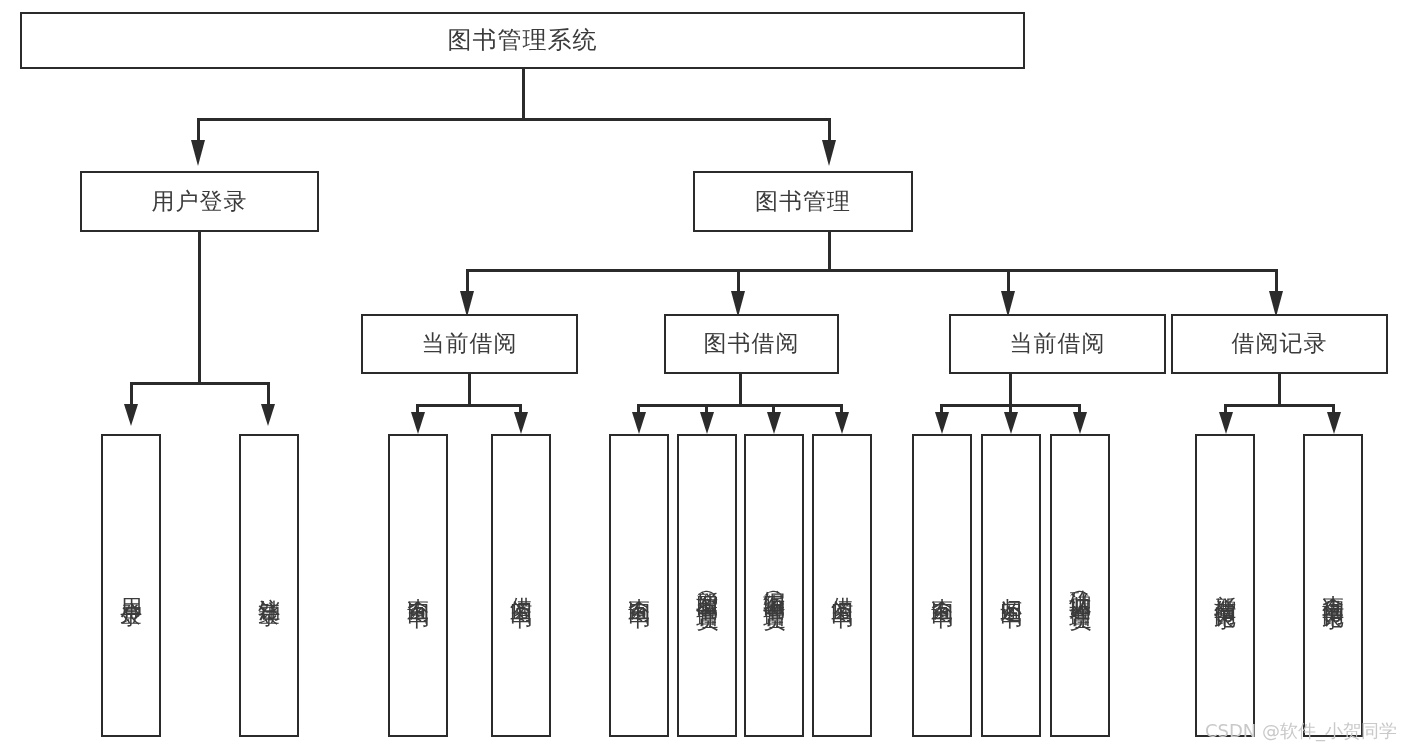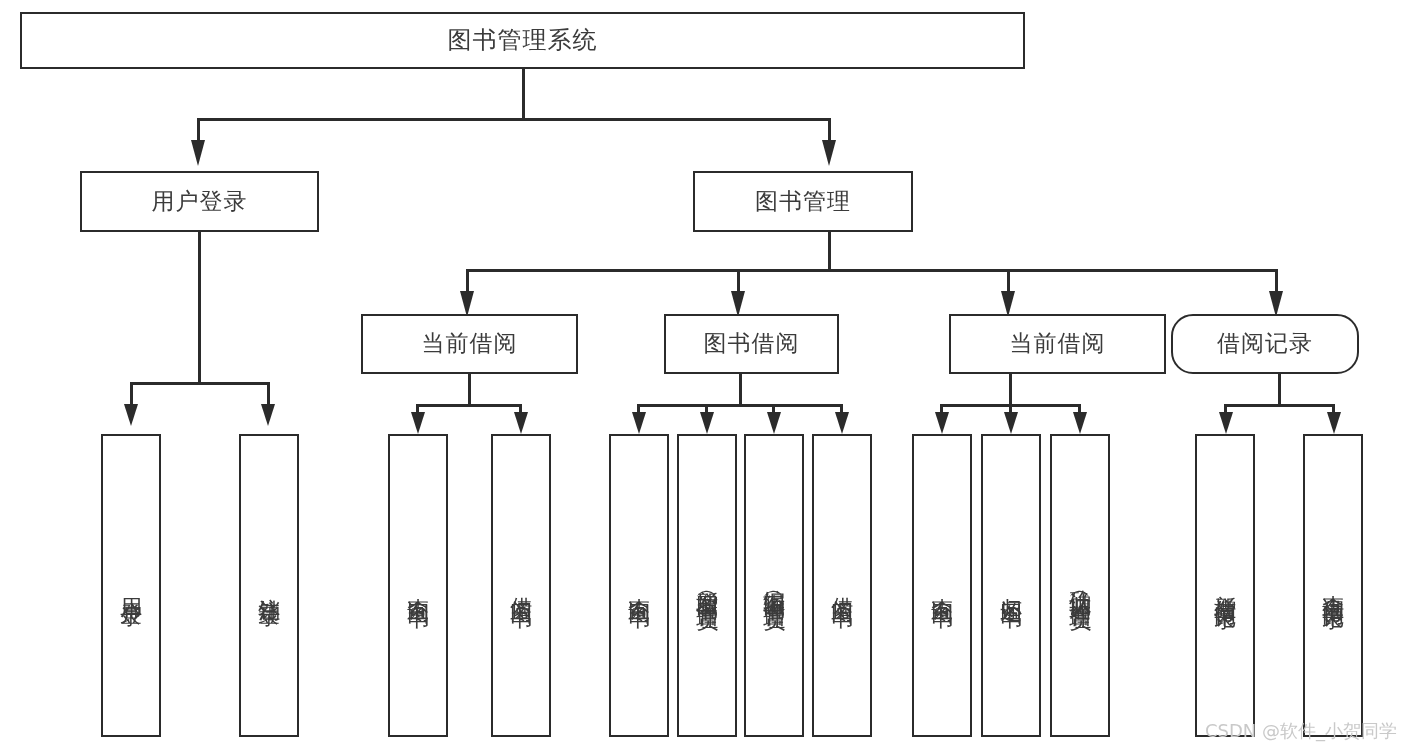--- a/index.html
+++ b/index.html
@@ -120,21 +120,21 @@
   </div>
 
   <div class="node h" style="left:664px;top:314px;width:175px;height:60px;">
     <span class="lbl">图书借阅</span>
   </div>
 
   <div class="node h" style="left:902px;top:314px;width:217px;height:60px;margin-left:47px;">
     <span class="lbl">当前借阅</span>
   </div>
 
-  <div class="node h" style="left:1171px;top:314px;width:188px;height:60px;border-radius:22px;">
+  <div class="node h" style="left:1171px;top:314px;width:217px;height:60px;">
     <span class="lbl">借阅记录</span>
   </div>
 
   <div class="edge vline" style="left:468px;top:374px;height:33px;"></div>
   <div class="edge hline" style="left:416px;top:404px;width:106px;"></div>
   <div class="edge vline" style="left:416px;top:404px;height:10px;"></div>
   <div class="edge vline" style="left:519px;top:404px;height:10px;"></div>
   <div class="arrow short" style="left:411px;top:412px;"></div>
   <div class="arrow short" style="left:514px;top:412px;"></div>
 

